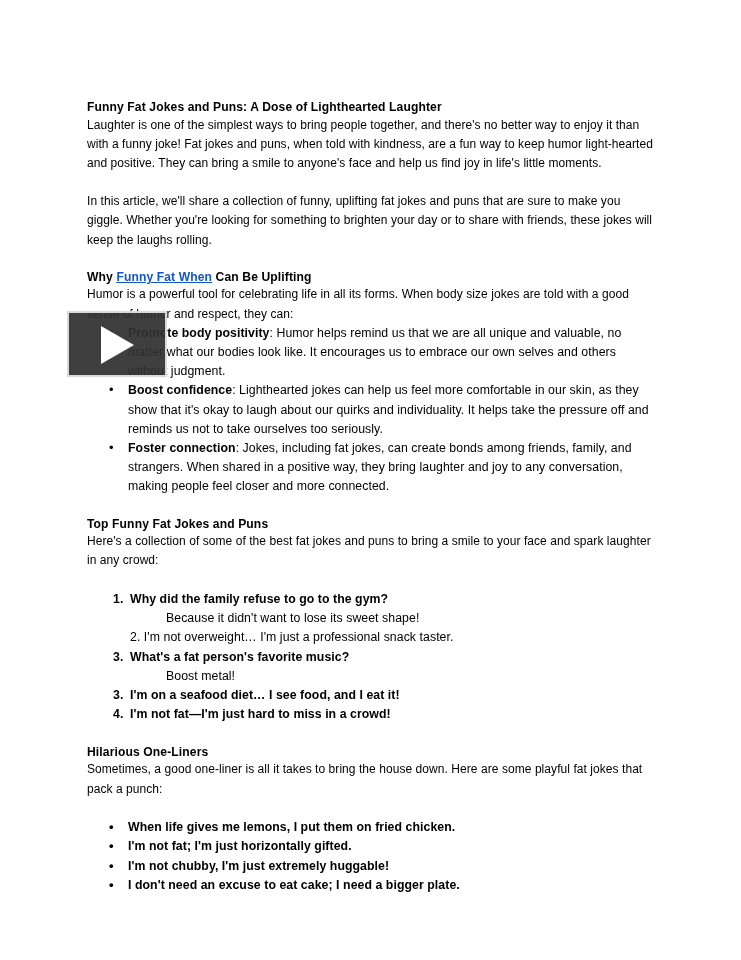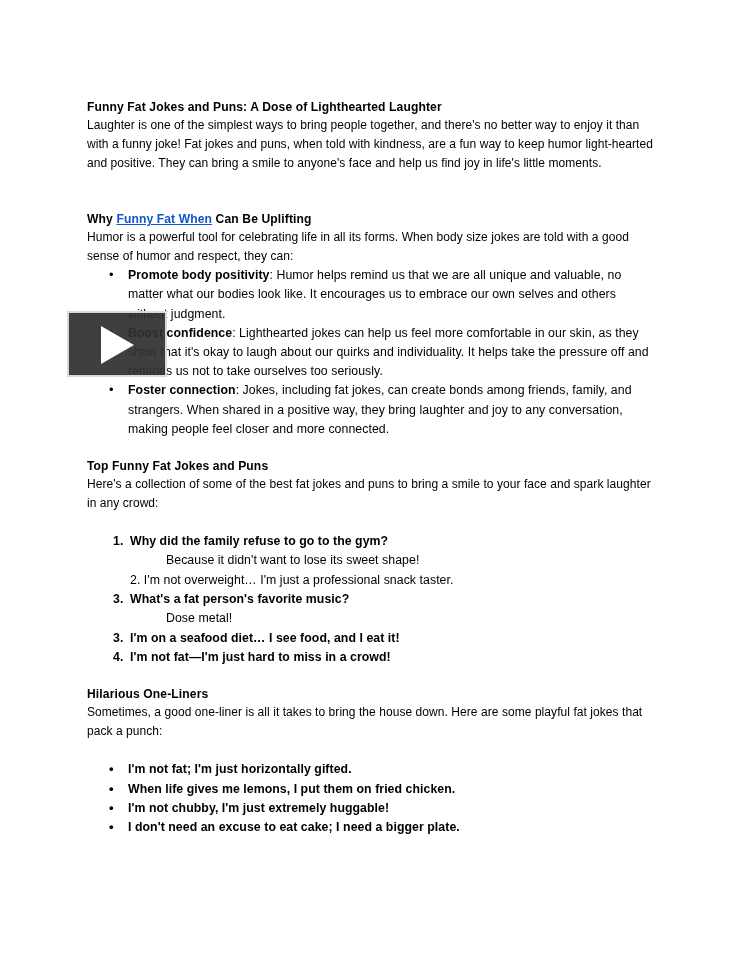--- a/index.html
+++ b/index.html
@@ -150,20 +150,21 @@
 <div class="page">
 
   <div class="content">
 
     <div class="h-sec">Funny Fat Jokes and Puns: A Dose of Lighthearted Laughter</div>
 
     <div class="para">Laughter is one of the simplest ways to bring people together, and there's no better way to enjoy it than with a funny joke! Fat jokes and puns, when told with kindness, are a fun way to keep humor light-hearted and positive. They can bring a smile to anyone's face and help us find joy in life's little moments.</div>
 
     <div class="gap-para"></div>
 
+    <div class="para">In this article, we'll share a collection of funny, uplifting fat jokes and puns that are sure to make you giggle. Whether you're looking for something to brighten your day or to share with friends, these jokes will keep the laughs rolling.</div>
 
     <div class="gap-sec"></div>
 
     <div class="h-sec"><span>Why </span><a class="doclink" href="#">Funny Fat When</a><span> Can Be Uplifting</span></div>
 
     <div class="para">Humor is a powerful tool for celebrating life in all its forms. When body size jokes are told with a good sense of humor and respect, they can:</div>
 
     <ul class="bul">
       <li><b>Promote body positivity</b><span>: Humor helps remind us that we are all unique and valuable, no matter what our bodies look like. It encourages us to embrace our own selves and others without judgment.</span></li>
       <li><b>Boost confidence</b><span>: Lighthearted jokes can help us feel more comfortable in our skin, as they show that it's okay to laugh about our quirks and individuality. It helps take the pressure off and reminds us not to take ourselves too seriously.</span></li>
@@ -180,42 +181,42 @@
     <ol class="nums">
       <li>
         <span class="num">1.</span>
         <span class="q">Why did the family refuse to go to the gym?</span>
         <span class="a">Because it didn't want to lose its sweet shape!</span>
         <span class="inline-item">2. I'm not overweight… I'm just a professional snack taster.</span>
       </li>
       <li>
         <span class="num">3.</span>
         <span class="q">What's a fat person's favorite music?</span>
-        <span class="a">Dose metal!</span>
+        <span class="a">Boost metal!</span>
       </li>
       <li>
         <span class="num">3.</span>
         <span class="q">I'm on a seafood diet… I see food, and I eat it!</span>
       </li>
       <li>
         <span class="num">4.</span>
         <span class="q">I'm not fat—I'm just hard to miss in a crowd!</span>
       </li>
     </ol>
 
     <div class="gap-sec"></div>
 
     <div class="h-sec">Hilarious One-Liners</div>
     <div class="para">Sometimes, a good one-liner is all it takes to bring the house down. Here are some playful fat jokes that pack a punch:</div>
 
     <div class="gap-para"></div>
 
     <ul class="bul oneliners">
+      <li>When life gives me lemons, I put them on fried chicken.</li>
       <li>I'm not fat; I'm just horizontally gifted.</li>
-      <li>When life gives me lemons, I put them on fried chicken.</li>
       <li>I'm not chubby, I'm just extremely huggable!</li>
       <li>I don't need an excuse to eat cake; I need a bigger plate.</li>
     </ul>
 
   </div>
 
   <div class="video-overlay">
     <div class="play-tri"></div>
   </div>
 

